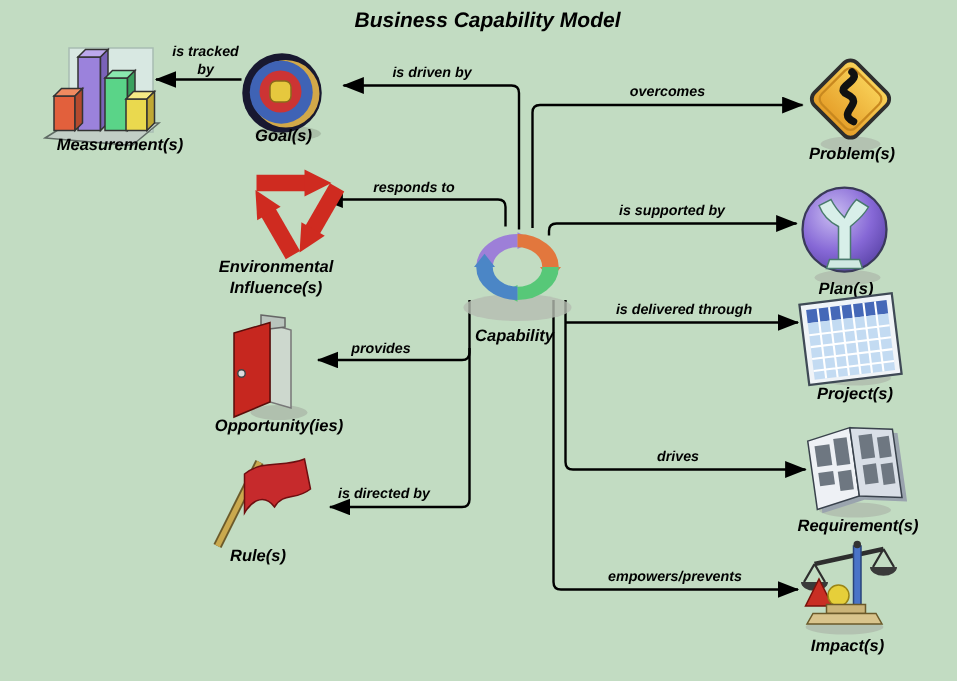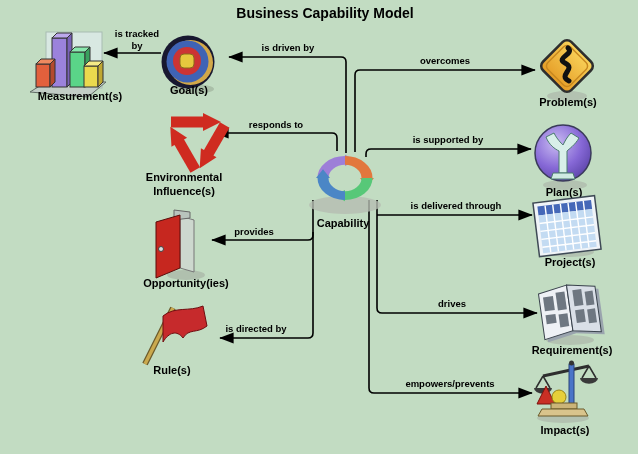--- a/index.html
+++ b/index.html
@@ -1,16 +1,16 @@
 <!DOCTYPE html>
 <html><head>
 <meta charset="utf-8">
 <style>
   html,body{margin:0;padding:0;background:#ffffff;}
-  .canvas-wrap{width:638px;height:454px;overflow:hidden;}
+  .canvas-wrap{width:638px;height:454px;overflow:hidden;font-style:italic;}
   svg text{font-family:"Liberation Sans","DejaVu Sans",sans-serif;fill:#000;}
   .diagram-title{font-size:14px;font-weight:bold;text-anchor:middle;}
   .node-label{font-size:11px;font-weight:bold;text-anchor:middle;}
   .edge-label{font-size:9.5px;font-weight:bold;text-anchor:middle;}
   .edge{stroke:#000;stroke-width:1.6;fill:none;}
 </style>
 </head>
 <body>
 
 <div class="canvas-wrap">

